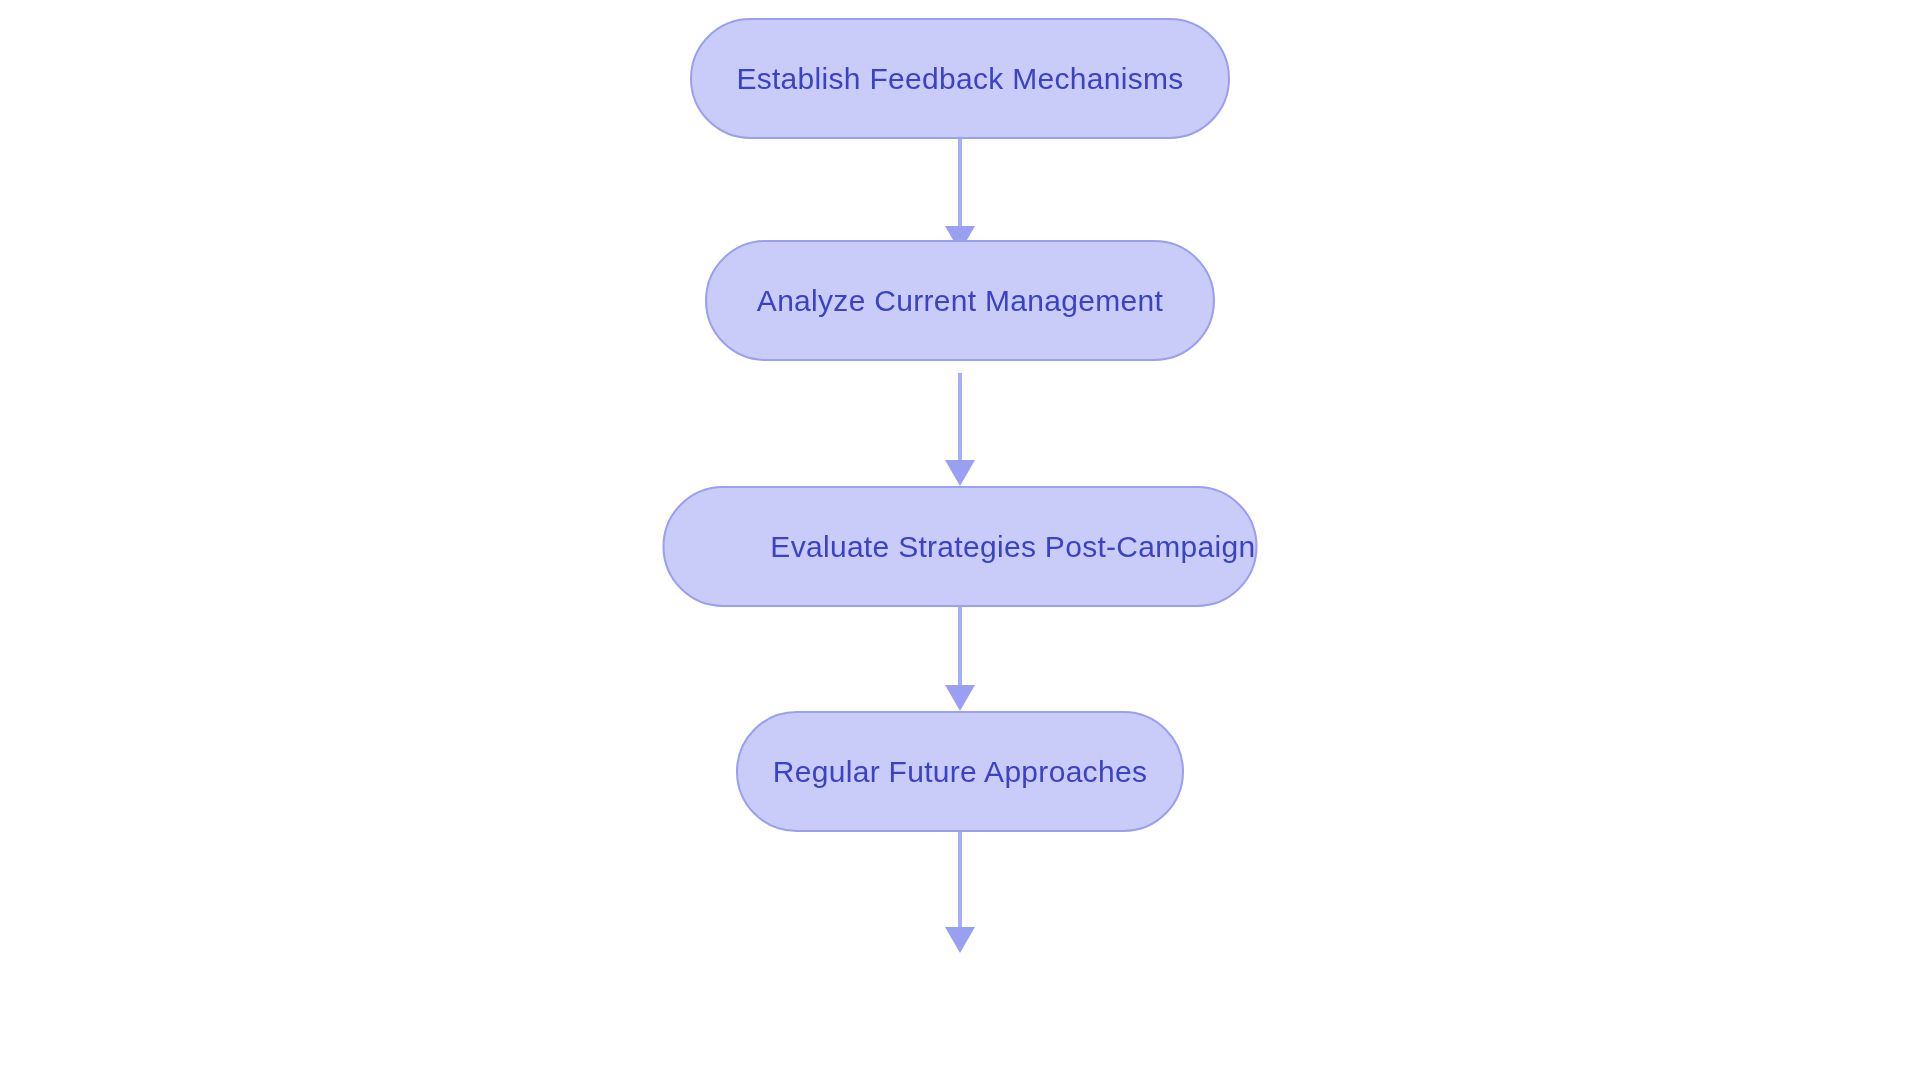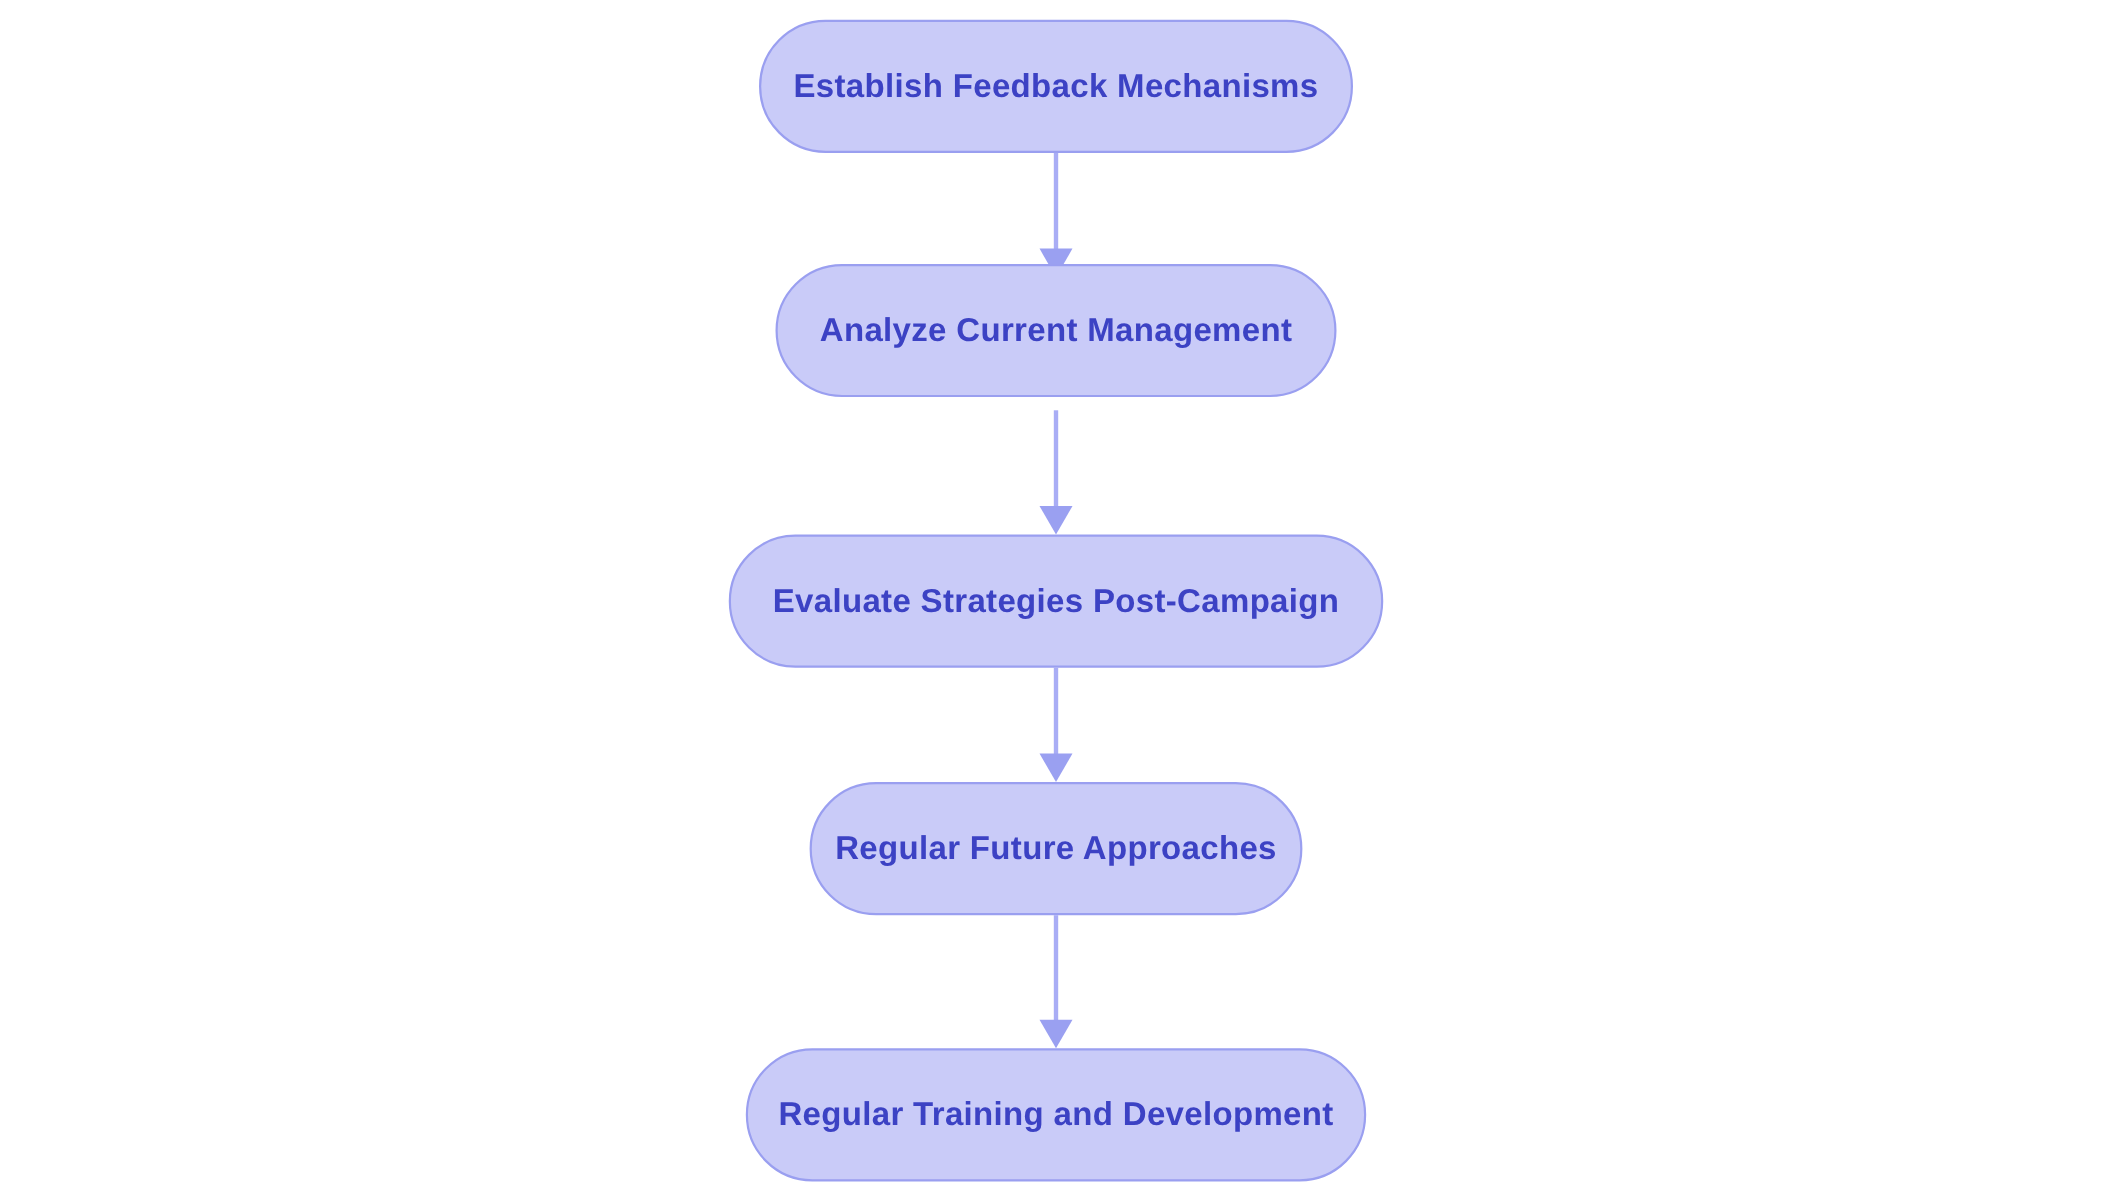--- a/index.html
+++ b/index.html
@@ -24,28 +24,28 @@
     background: var(--node-fill, #c9cbf8);
     border: 2px solid var(--node-border, #9a9ff0);
     border-radius: 61px;
     display: flex;
     align-items: center;
     justify-content: center;
   }
   .node-label {
     color: var(--node-text, #3c42c4);
     font-size: 30px;
-    font-weight: 700;
+    font-weight: 400;
     letter-spacing: 0.3px;
     white-space: nowrap;
     text-align: center;
   }
   .n1 { top: 18px;  width: 540px; }
   .n2 { top: 240px; width: 510px; }
-  .n3 { top: 486px; width: 595px; }
+  .n3 { top: 486px; width: 595px; justify-content: flex-end; }
   .n4 { top: 711px; width: 448px; }
   .n5 { top: 953px; width: 564px; }
 
   .arrow {
     position: absolute;
     left: 50%;
     transform: translateX(-50%);
     width: 30px;
   }
   .a1 { top: 139px; height: 113px; }
@@ -106,17 +106,14 @@
 
   <div class="node n4">
     <span class="node-label">Regular Future Approaches</span>
   </div>
 
   <div class="arrow a4">
     <div class="arrow-line"></div>
     <div class="arrow-head"></div>
   </div>
 
-  <div class="node n5">
-    <span class="node-label">Regular Training and Development</span>
-  </div>
 
 </div>
 
 </body></html>

